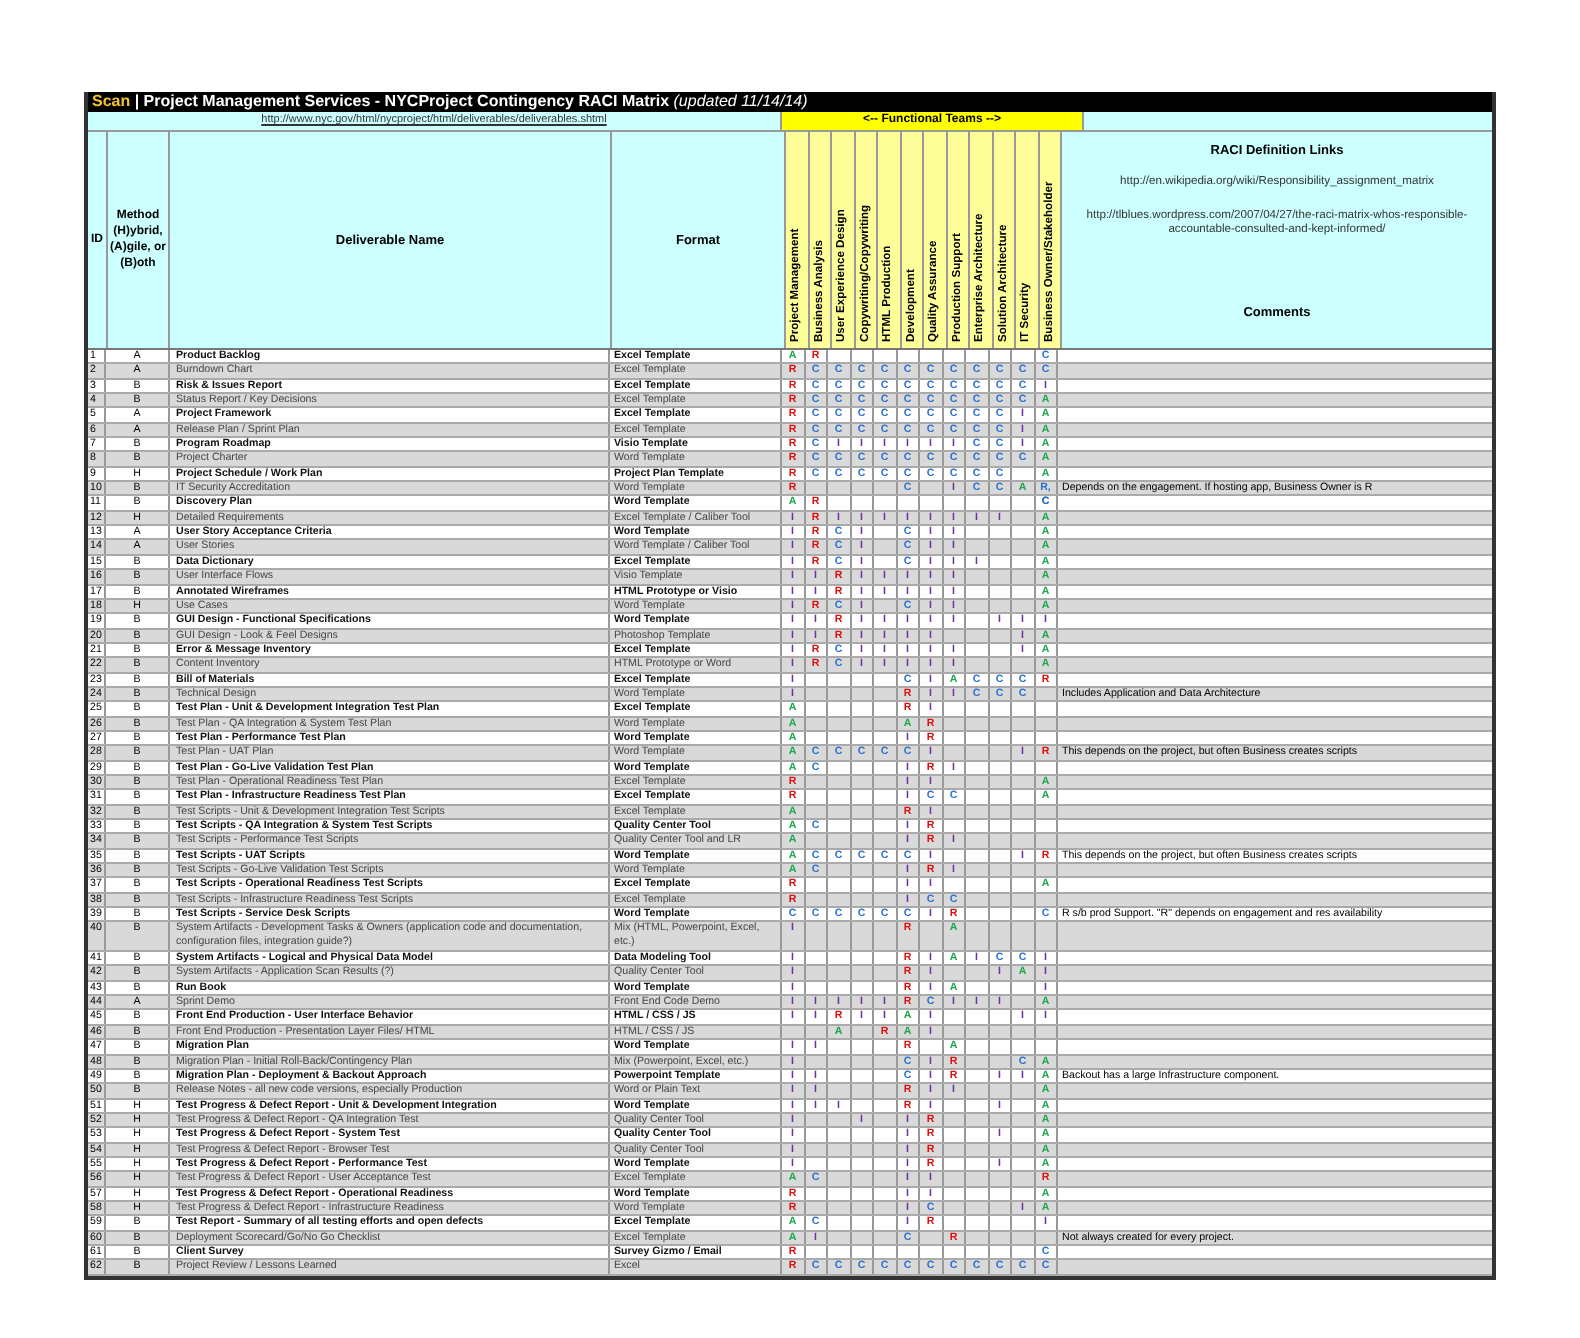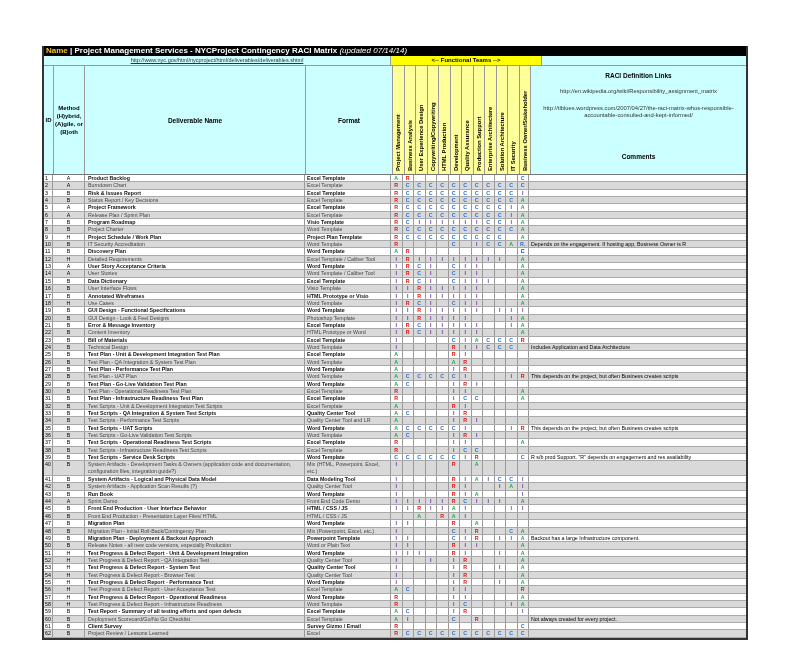--- a/index.html
+++ b/index.html
@@ -36,21 +36,21 @@
   .c-comm{flex:1;padding-left:2px;overflow:hidden;white-space:nowrap;}
   .odd .c-name,.odd .c-fmt{font-weight:bold;color:#111;}
   .even .c-name,.even .c-fmt{color:#444;}
   .R{color:#e01010;} .A{color:#1aa84a;} .C{color:#2a6fd0;} .I{color:#7030a0;} .RC{color:#2a6fd0;}
 </style>
 </head>
 <body>
 
 <div class="sheet">
   <div class="titlebar">
-    <span class="brand">Name</span><span> | Project Management Services - NYCProject Contingency RACI Matrix </span><span class="updated">(updated 07/14/14)</span>
+    <span class="brand">Scan</span><span> | Project Management Services - NYCProject Contingency RACI Matrix </span><span class="updated">(updated 11/14/14)</span>
   </div>
   <div class="urlrow">
     <div class="u1">http://www.nyc.gov/html/nycproject/html/deliverables/deliverables.shtml</div>
     <div class="ft">&lt;-- Functional Teams --&gt;</div>
     <div class="rest"></div>
   </div>
   <div class="head">
     <div class="h-id">ID</div>
     <div class="h-meth">Method (H)ybrid, (A)gile, or (B)oth</div>
     <div class="h-name">Deliverable Name</div>

